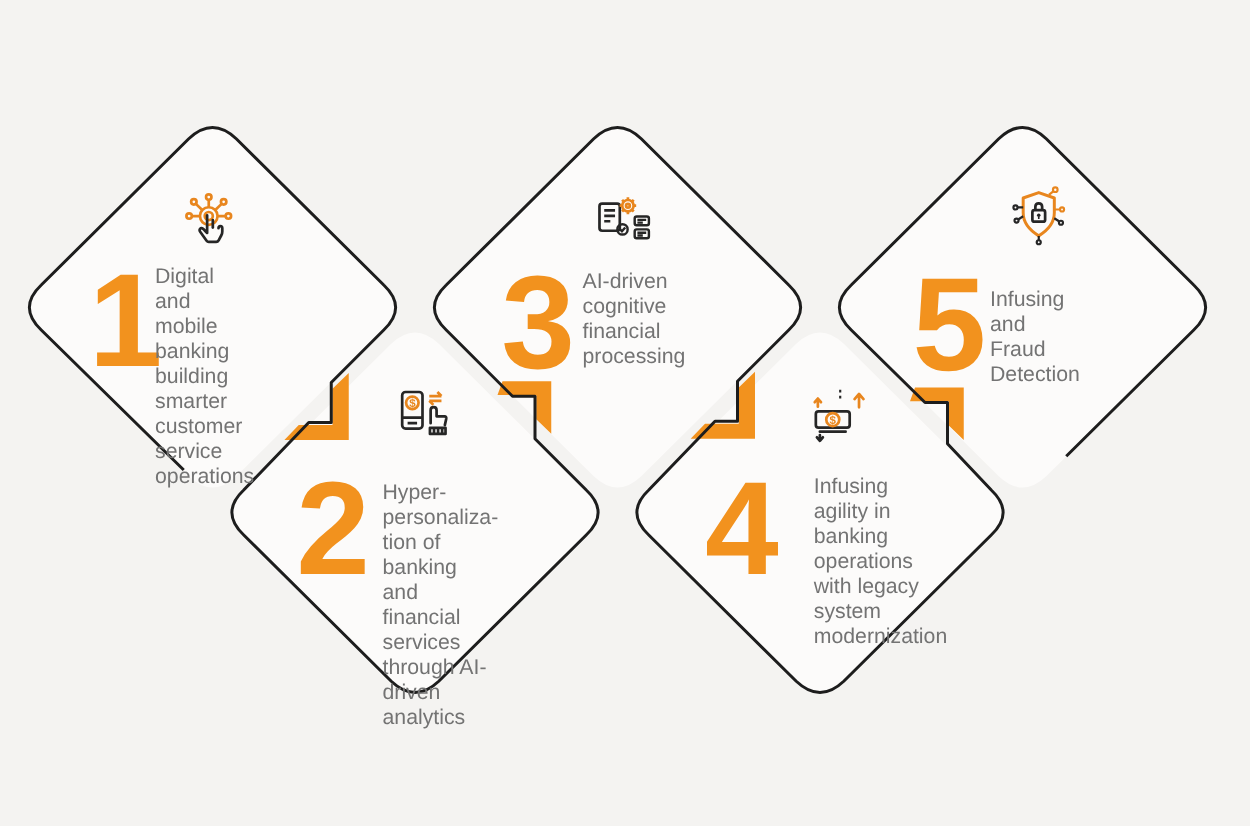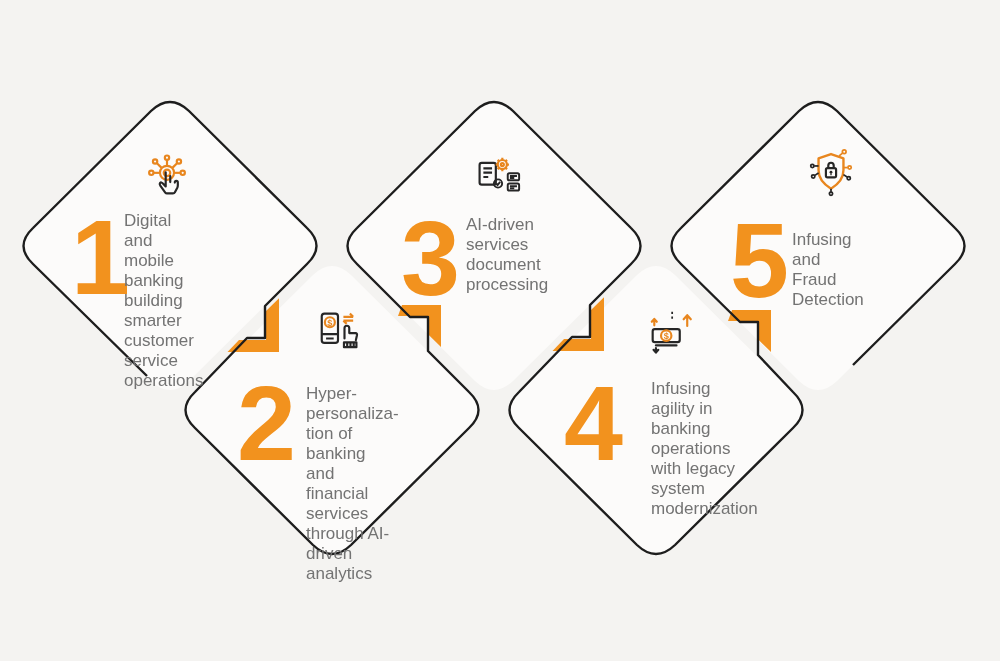--- a/index.html
+++ b/index.html
@@ -115,21 +115,21 @@
         <circle cx="24" cy="30" r="3.8"></circle>
         <path d="M22.3,30 l1.3,1.4 l2.4,-2.8"></path>
         <rect x="33" y="20.5" width="10.5" height="6.5" rx="1.5"></rect>
         <path d="M35,23 h6.5 M35,25 h4"></path>
         <rect x="33" y="30" width="10.5" height="6.5" rx="1.5"></rect>
         <path d="M35,32.5 h6.5 M35,34.5 h4"></path>
       </g>
     </svg>
     <div class="num" id="i3-num">3</div>
     <div class="txt" id="i3-txt">AI-driven
-services document
+cognitive financial
 processing</div>
   </div>
 
   <div class="item">
     <svg class="icon" id="i4-icon" viewBox="0 0 48 48">
       <g stroke="#E8861E" fill="none" stroke-width="2" stroke-linejoin="round" stroke-linecap="round">
         <path d="M39.9,16.5 V8 M36.6,10.4 L39.9,6.6 L43.2,10.4"></path>
         <path d="M9.5,16 V10.5 M7.2,12.7 L9.5,10 L11.8,12.7"></path>
       </g>
       <path stroke="#262626" stroke-width="1.6" stroke-dasharray="2 2.4" d="M26,3.5 V12" fill="none"></path>

